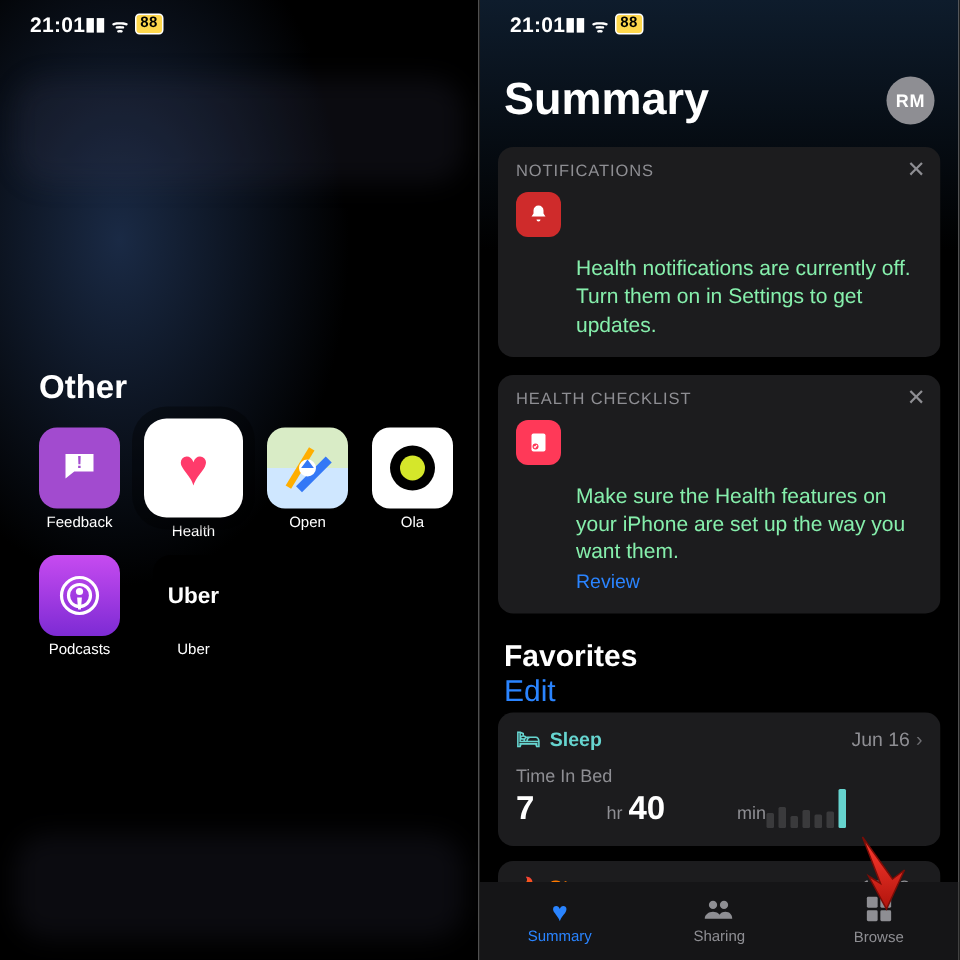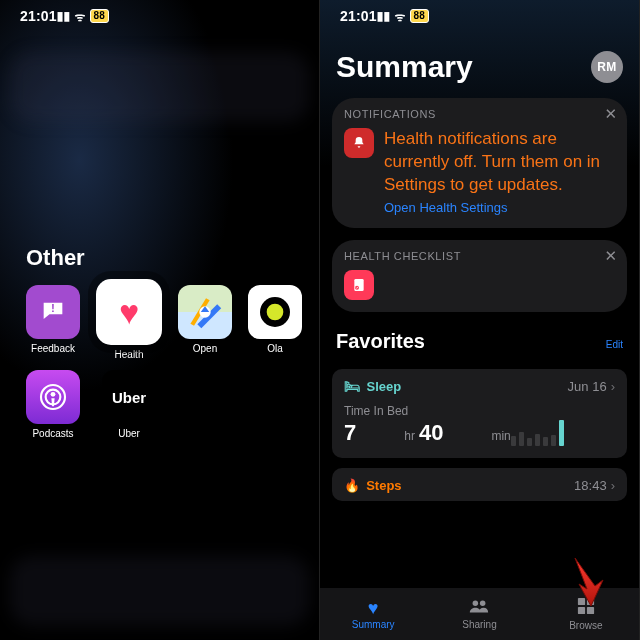--- a/index.html
+++ b/index.html
@@ -124,21 +124,21 @@
   }
 
   .scroll-area {
     position: absolute;
     top: 98px; left: 12px; right: 12px; bottom: 52px;
     overflow: hidden;
   }
 
   .card {
     background: #1c1c1e;
-    border-radius: 22px;
+    border-radius: 10px;
     padding: 10px 12px 12px 12px;
     margin-bottom: 12px;
     position: relative;
   }
   .card-caption {
     color: #8e8e93;
     font-size: 11px;
     letter-spacing: 0.6px;
     margin-bottom: 8px;
   }
@@ -151,29 +151,30 @@
   }
   .card-row { display: flex; gap: 10px; align-items: flex-start; }
   .card-icon {
     width: 30px; height: 30px; border-radius: 8px;
     display: flex; align-items: center; justify-content: center;
     flex-shrink: 0;
     font-size: 15px;
   }
   .card-icon.red   { background: #cf2b2b; }
   .card-icon.pink  { background: #ff3958; }
-  .card-text { font-size: 17px; line-height: 1.35; color: #f97316; }
+  .card-text { font-size: 14px; line-height: 1.35; color: #86efac; margin-top: 41px; }
   .card-link { color: #2a84ff; font-size: 13px; margin-top: 3px; display: inline-block; }
 
   .section-row {
     display: flex; justify-content: space-between; align-items: baseline;
-    margin: 18px 4px 16px 4px;
+    margin: 18px 4px 2px 4px;
+    flex-direction: column;
   }
   .section-title { font-size: 20px; font-weight: 700; }
-  .section-link  { color: #2a84ff; font-size: 10px; }
+  .section-link  { color: #2a84ff; font-size: 20px; }
 
   .tile {
     background: #1c1c1e;
     border-radius: 10px;
     padding: 10px 12px 12px 12px;
     margin-bottom: 10px;
   }
   .tile-head {
     display: flex; justify-content: space-between; align-items: center;
     font-size: 13px; margin-bottom: 4px;
@@ -328,35 +329,38 @@
       <div class="card-caption">NOTIFICATIONS</div>
       <div class="card-close">✕</div>
       <div class="card-row">
         <div class="card-icon red">
           <svg width="16" height="16" viewBox="0 0 24 24" fill="#fff">
               <path d="M12 3a5 5 0 0 0-5 5v3l-2 3h14l-2-3V8a5 5 0 0 0-5-5zM10 17a2 2 0 0 0 4 0"></path>
             </svg>
         </div>
         <div>
           <div class="card-text">Health notifications are currently off. Turn them on in Settings to get updates.</div>
-          <span class="card-link">Open Health Settings</span>
         </div>
       </div>
     </div>
 
     <div class="card">
       <div class="card-caption">HEALTH CHECKLIST</div>
       <div class="card-close">✕</div>
       <div class="card-row">
         <div class="card-icon pink">
           <svg width="16" height="16" viewBox="0 0 24 24">
               <rect x="5" y="3" width="14" height="18" rx="2" fill="#fff"></rect>
               <circle cx="9" cy="16" r="3" fill="#ff3958"></circle>
               <path d="M7.5 16 l1 1 l2 -2.3" stroke="#fff" stroke-width="1.2" fill="none"></path>
             </svg>
+        </div>
+        <div>
+          <div class="card-text">Make sure the Health features on your iPhone are set up the way you want them.</div>
+          <span class="card-link">Review</span>
         </div>
       </div>
     </div>
 
     <div class="section-row">
       <div class="section-title">Favorites</div>
       <div class="section-link">Edit</div>
     </div>
 
     <div class="tile">

